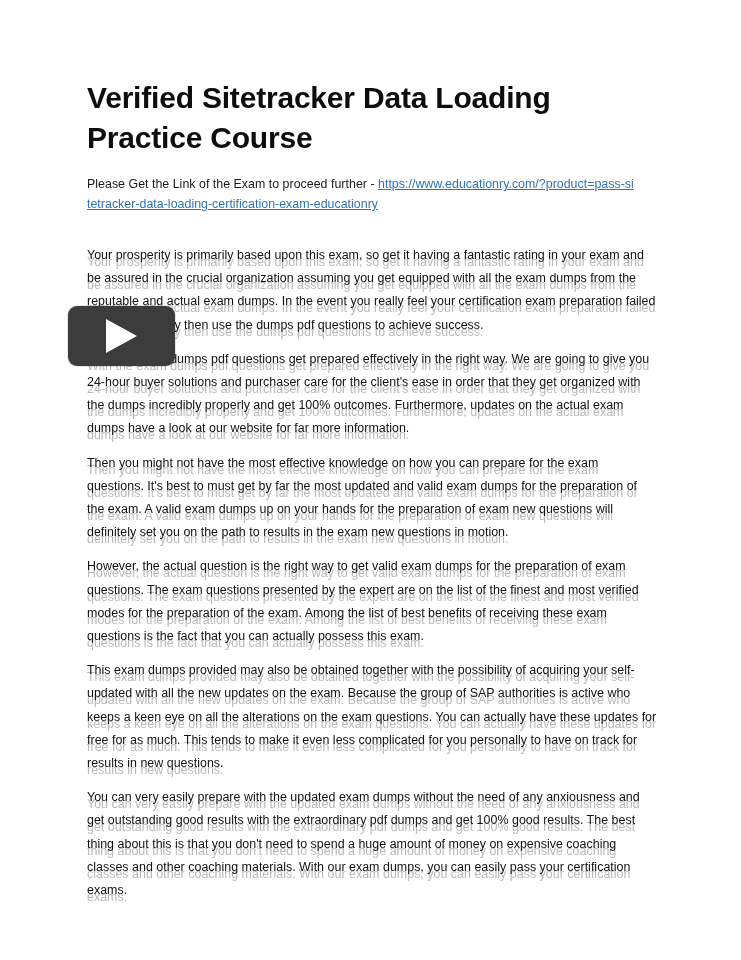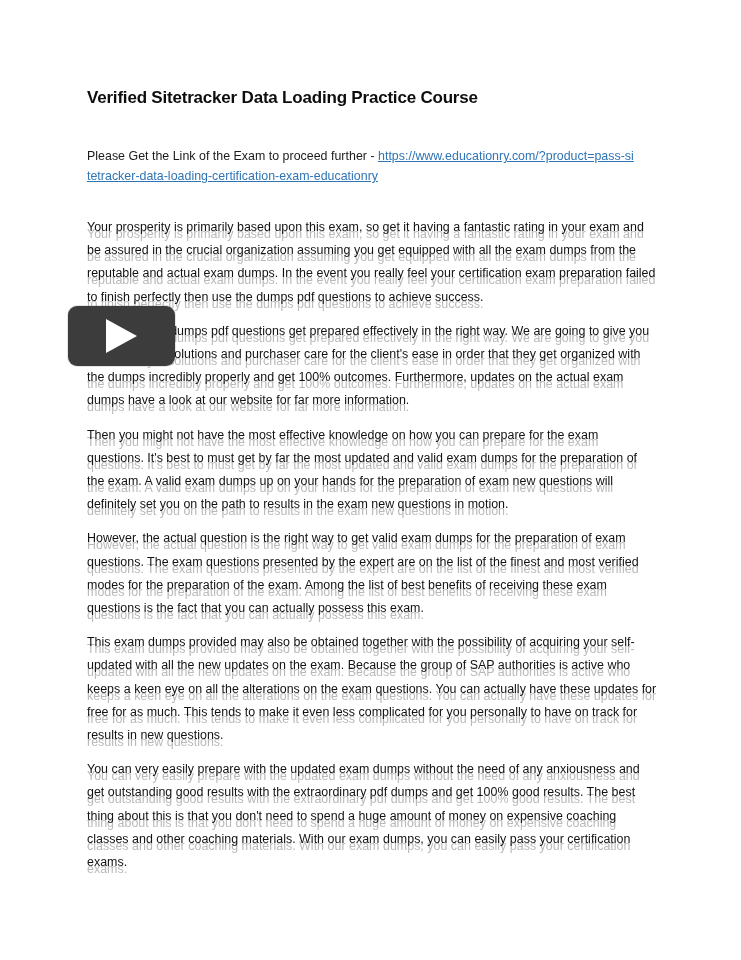--- a/index.html
+++ b/index.html
@@ -21,32 +21,32 @@
   }
   #doc-body {
     position: absolute;
     left: 87px;
     top: 78px;
     width: 570px;
   }
 
   
   .doc-title {
-    font-size: 17px;
+    font-size: 30px;
     font-weight: 700;
     line-height: 40px;
     color: #0d0d0d;
     letter-spacing: -0.2px;
     margin: 0 0 0 0;
     width: 520px;
   }
 
   
   .intro-line {
-    margin-top: 28px;
+    margin-top: 16px;
     font-size: 12.4px;
     line-height: 20px;
     color: #1a1a1a;
     letter-spacing: 0.02px;
     width: 548px;
   }
   .exam-link {
     color: #2f74b5;
     text-decoration: underline;
     text-decoration-color: #2f74b5;

